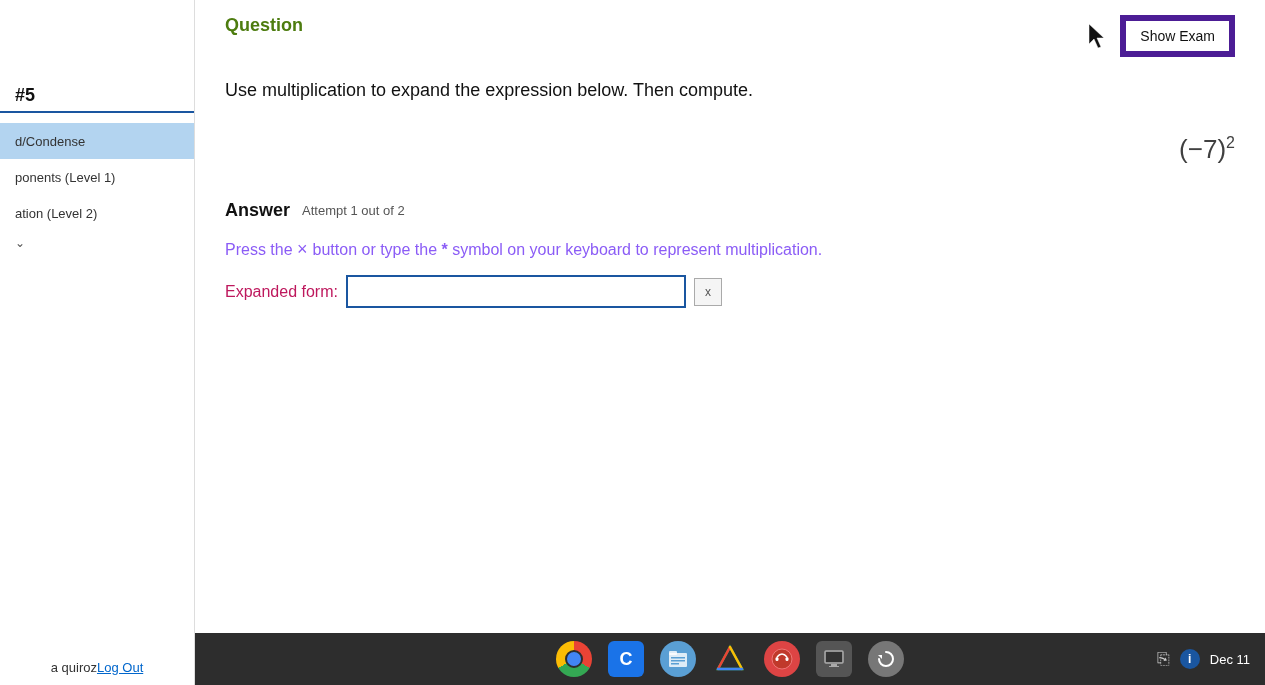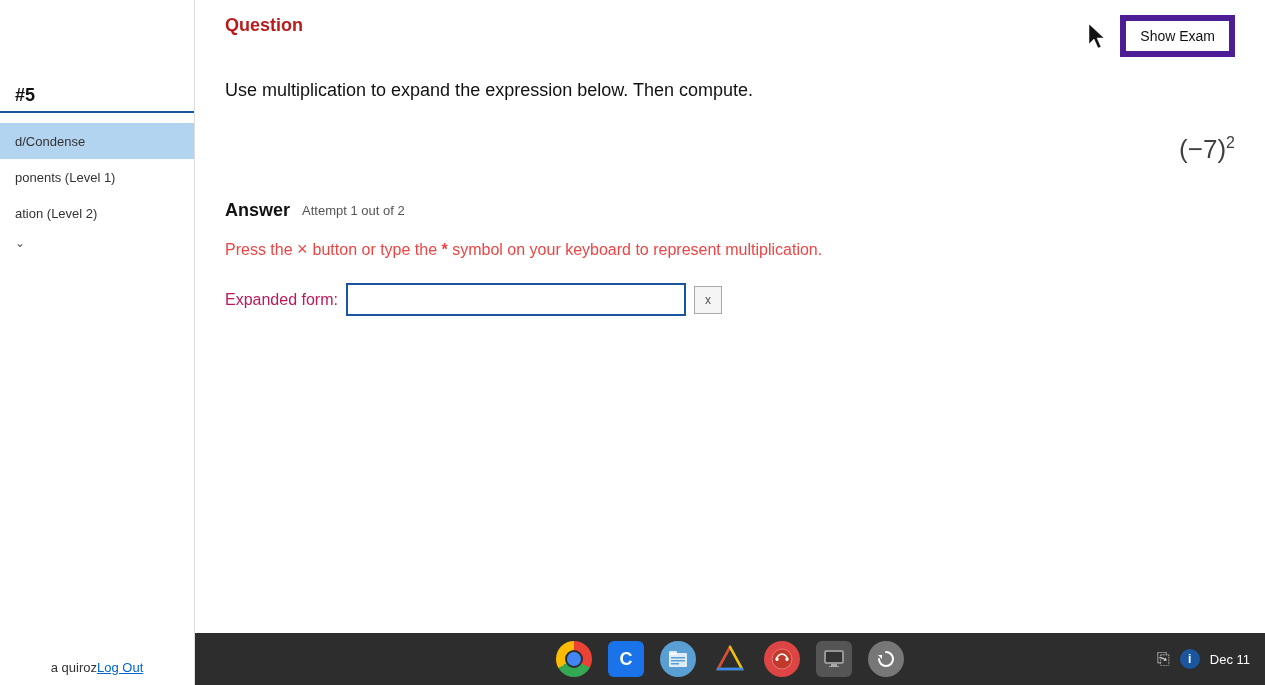--- a/index.html
+++ b/index.html
@@ -147,21 +147,21 @@
     .question-header {
       display: flex;
       justify-content: space-between;
       align-items: flex-start;
       margin-bottom: 20px;
     }
 
     .question-label {
       font-size: 18px;
       font-weight: 600;
-      color: #b91c1c;
+      color: #4d7c0f;
     }
 
     .show-example-btn {
       border: 6px solid #4c1d95;
       background: #fff;
       padding: 7px 14px;
       font-size: 14px;
       cursor: pointer;
       color: #111;
     }
@@ -202,22 +202,22 @@
       color: #111;
     }
 
     .attempt-text {
       font-size: 13px;
       color: #555;
     }
 
     .instruction-text {
       font-size: 16px;
-      color: #ef4444;
-      margin-bottom: 20px;
+      color: #8b5cf6;
+      margin-bottom: 12px;
       line-height: 1.5;
     }
 
     .instruction-text .times-symbol {
       font-size: 18px;
       font-weight: 500;
     }
 
     .instruction-text .asterisk {
       font-weight: 600;

